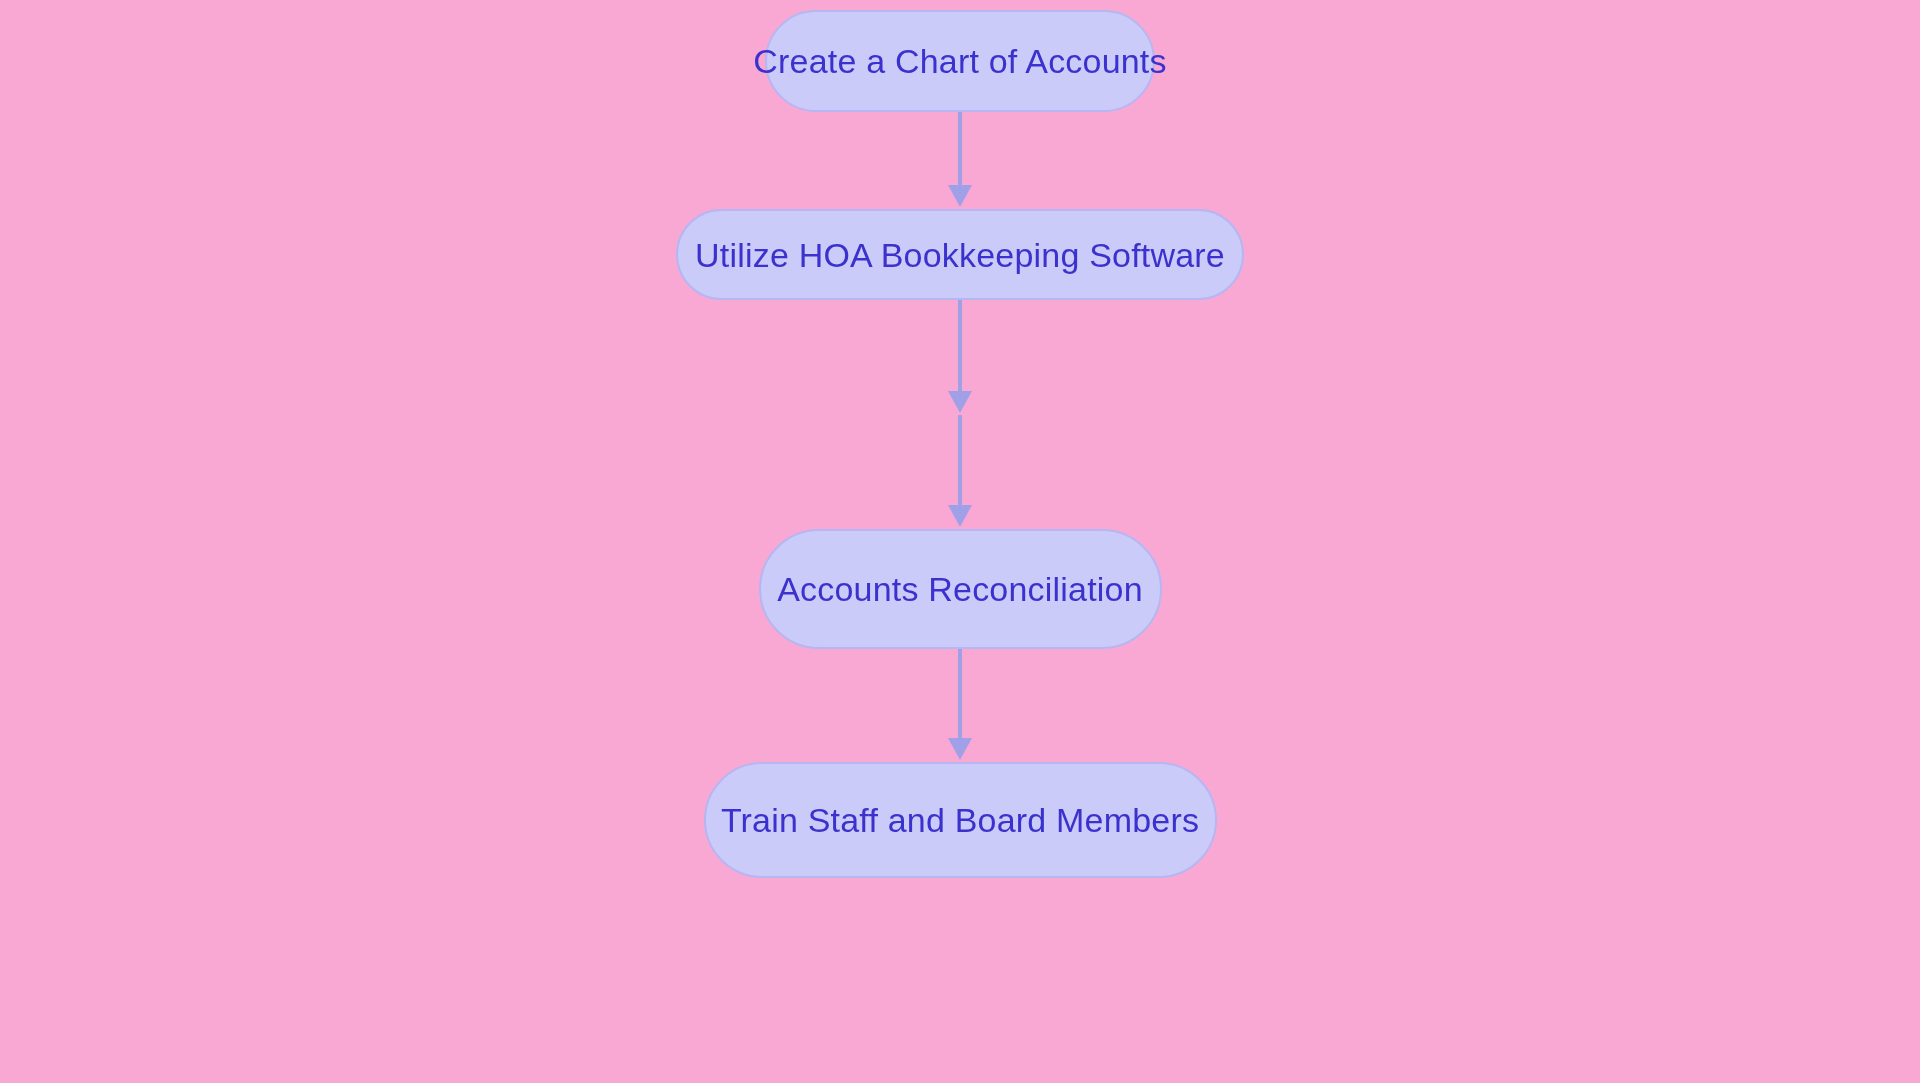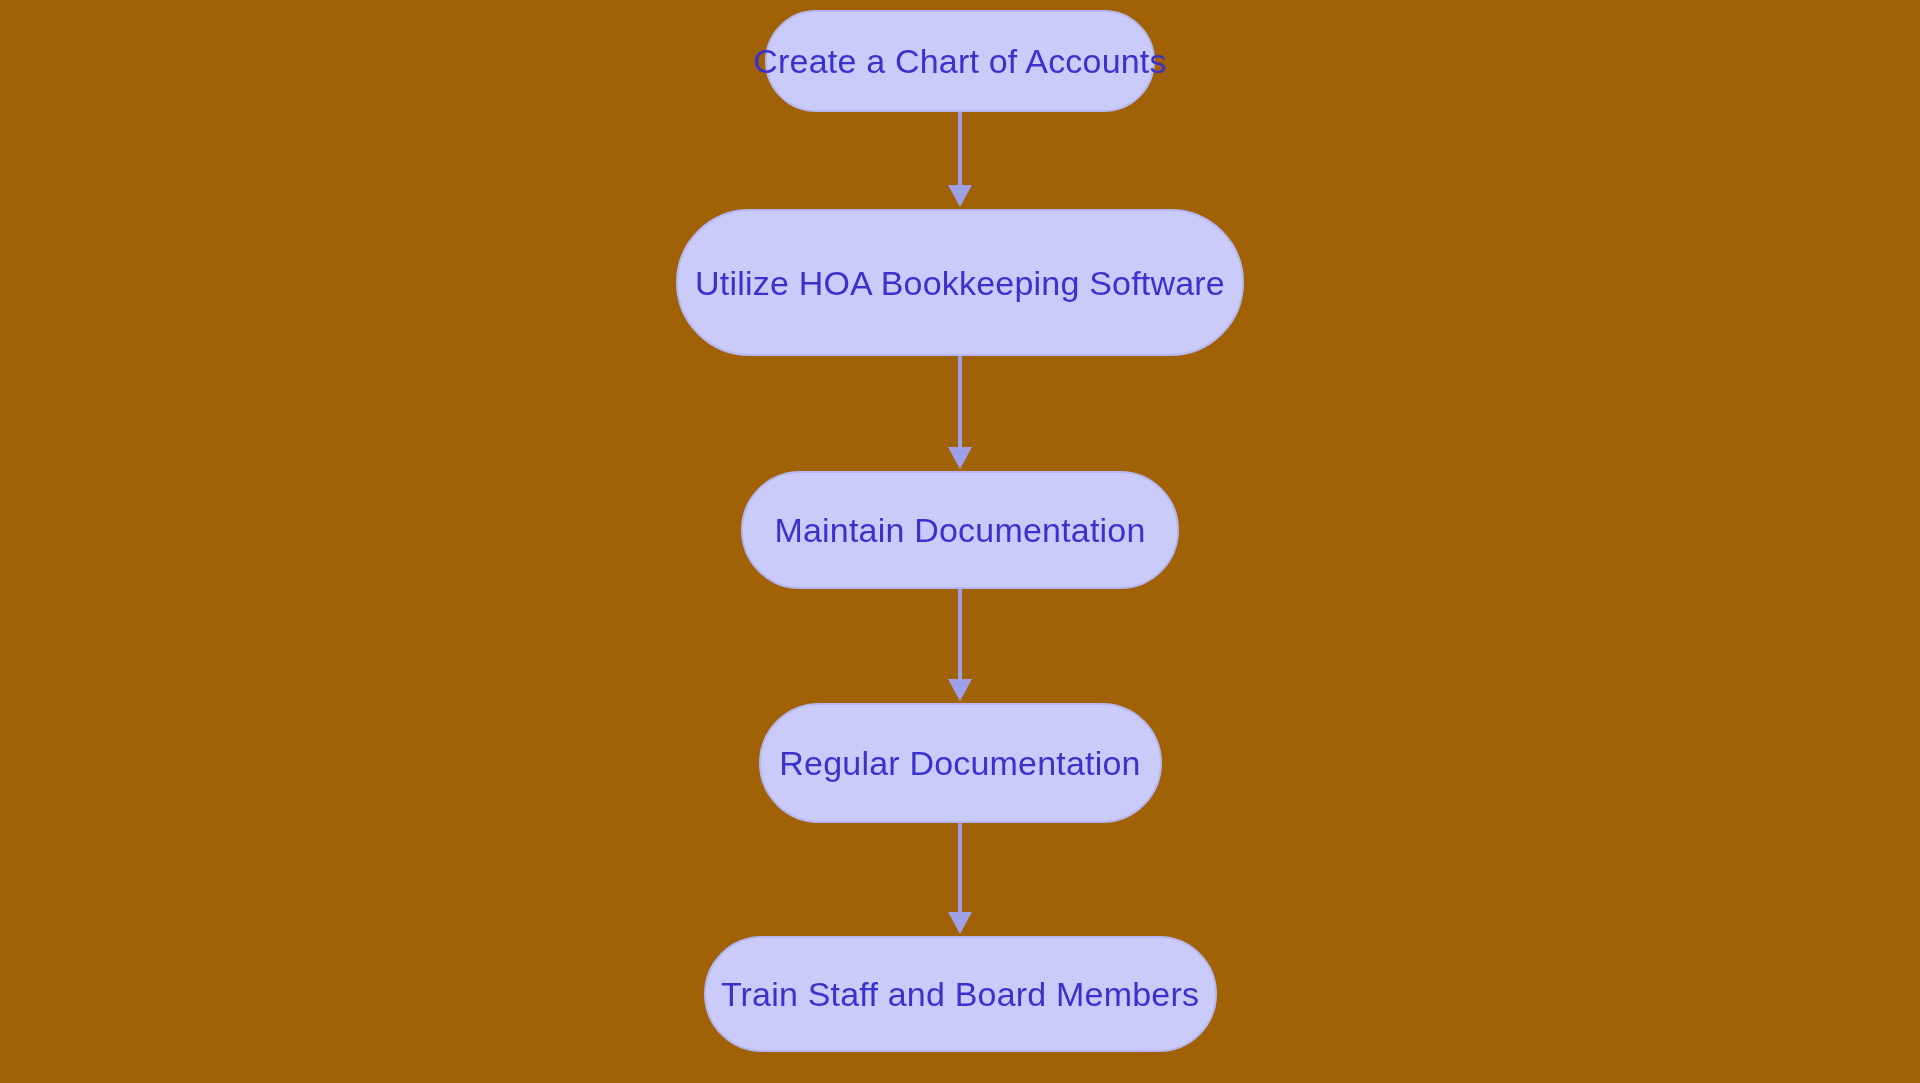--- a/index.html
+++ b/index.html
@@ -10,21 +10,21 @@
   body {
     width: 1920px;
     height: 1083px;
     overflow: hidden;
     font-family: "Liberation Sans", sans-serif;
   }
   #flowchart-canvas {
     position: relative;
     width: 1920px;
     height: 1083px;
-    background: #a16207;
+    background: #f9a8d4;
     display: flex;
     flex-direction: column;
     align-items: center;
     justify-content: flex-start;
   }
   .flow-column {
     position: relative;
     display: flex;
     flex-direction: column;
     align-items: center;
@@ -69,44 +69,41 @@
       <span class="node-label">Create a Chart of Accounts</span>
     </div>
 
     <div class="connector" style="height:97px;">
       <svg width="40" height="97" viewBox="0 0 40 97" aria-hidden="true">
         <line x1="20" y1="0" x2="20" y2="78" stroke="#a0a0e8" stroke-width="4"></line>
         <polygon points="8,73 32,73 20,95" fill="#a0a0e8"></polygon>
       </svg>
     </div>
 
-    <div class="node" style="width:568px;height:147px;align-items:center;">
+    <div class="node" style="width:568px;height:91px;align-items:center;">
       <span class="node-label">Utilize HOA Bookkeeping Software</span>
     </div>
 
     <div class="connector" style="height:115px;">
       <svg width="40" height="115" viewBox="0 0 40 115" aria-hidden="true">
         <line x1="20" y1="0" x2="20" y2="96" stroke="#a0a0e8" stroke-width="4"></line>
         <polygon points="8,91 32,91 20,113" fill="#a0a0e8"></polygon>
       </svg>
     </div>
 
-    <div class="node" style="width:438px;height:118px;">
-      <span class="node-label">Maintain Documentation</span>
-    </div>
 
     <div class="connector" style="height:114px;">
       <svg width="40" height="114" viewBox="0 0 40 114" aria-hidden="true">
         <line x1="20" y1="0" x2="20" y2="95" stroke="#a0a0e8" stroke-width="4"></line>
         <polygon points="8,90 32,90 20,112" fill="#a0a0e8"></polygon>
       </svg>
     </div>
 
     <div class="node" style="width:403px;height:120px;">
-      <span class="node-label">Regular Documentation</span>
+      <span class="node-label">Accounts Reconciliation</span>
     </div>
 
     <div class="connector" style="height:113px;">
       <svg width="40" height="113" viewBox="0 0 40 113" aria-hidden="true">
         <line x1="20" y1="0" x2="20" y2="94" stroke="#a0a0e8" stroke-width="4"></line>
         <polygon points="8,89 32,89 20,111" fill="#a0a0e8"></polygon>
       </svg>
     </div>
 
     <div class="node" style="width:513px;height:116px;">

